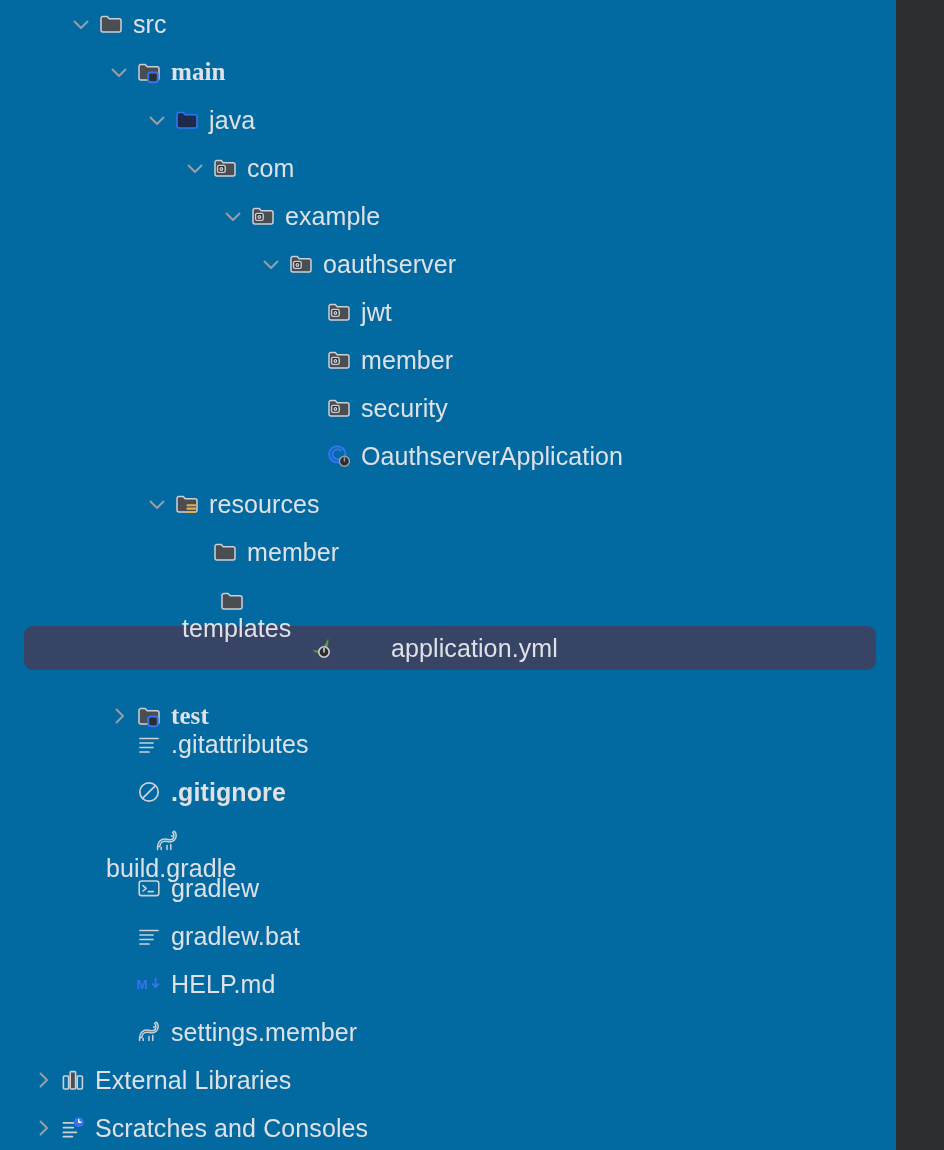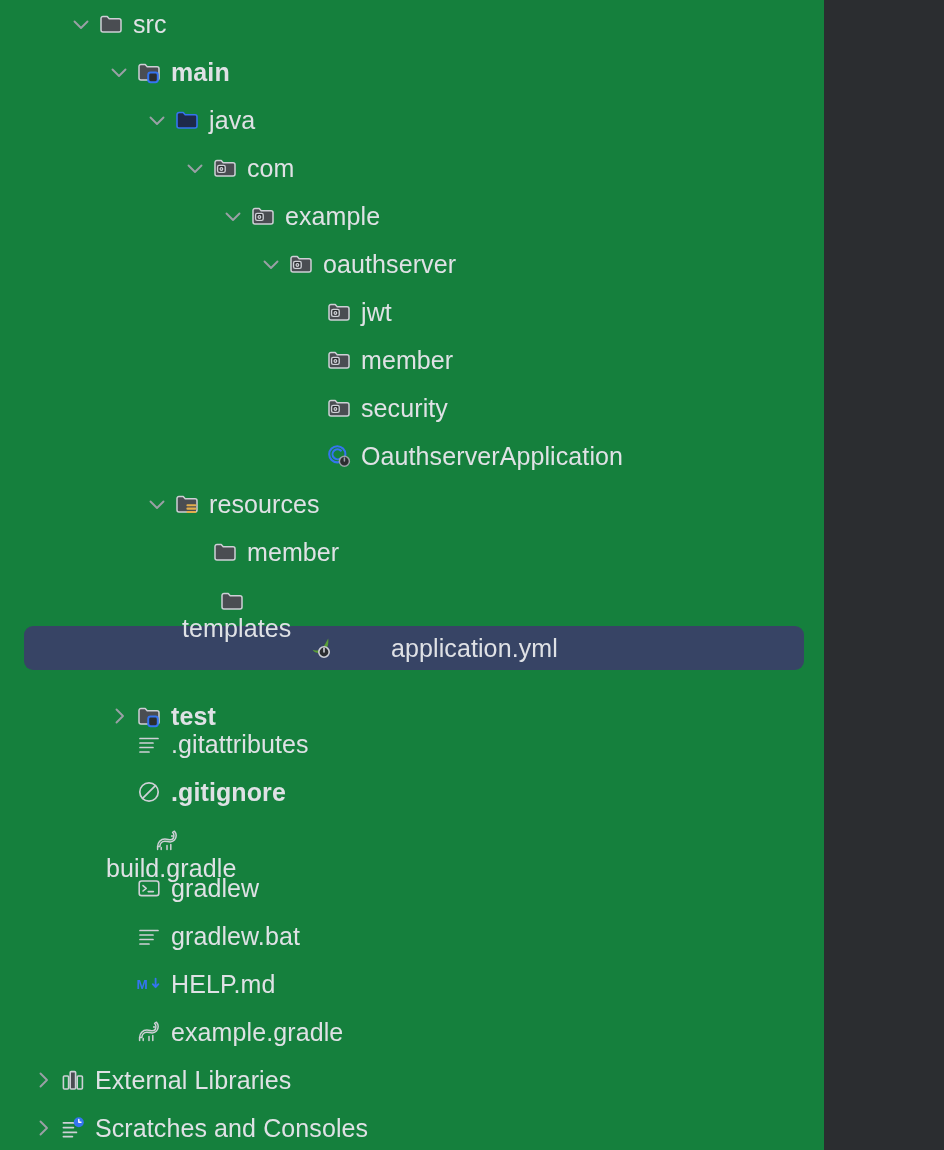--- a/index.html
+++ b/index.html
@@ -9,23 +9,23 @@
   }
   body {
     width: 944px;
     height: 1150px;
     overflow: hidden;
     font-family: "Liberation Sans", "DejaVu Sans", sans-serif;
     -webkit-font-smoothing: antialiased;
   }
   #tree {
     position: relative;
-    width: 824px;
+    width: 896px;
     height: 1150px;
-    background: #15803d;
+    background: #0369a1;
   }
   .row {
     position: relative;
     height: 48px;
     display: flex;
     align-items: center;
     box-sizing: border-box;
   }
   .row .selbg {
     position: absolute;
@@ -64,21 +64,21 @@
     justify-content: center;
   }
   .ico svg { display: block; }
   .lbl {
     color: #dfe1e5;
     font-size: 25px;
     line-height: 28px;
     letter-spacing: 0.1px;
     white-space: nowrap;
   }
-  .lbl.bold { font-weight: bold; }
+  .lbl.bold { font-weight: bold; font-family: Liberation Serif, serif; }
   .gap4 { width: 4px; flex: 0 0 4px; }
 </style>
 </head>
 <body>
 
 <div id="tree">
     <div class="row">
       <div class="selbg"></div>
       <div class="rowinner" style="margin-left: 68px;">
         <span class="chev">
@@ -482,21 +482,21 @@
           </svg>
         </span>
         <span class="gap4"></span>
         <span class="ico">
           <svg xmlns="http://www.w3.org/2000/svg" width="26" height="26" viewBox="0 0 26 26">
             <path d="M3.6 18.6 c0-4.1 3.1-7.6 7.3-7.6 c2.3 0 3.9 0.7 5.4 0.7 c2.3 0 3.6-1.9 3.6-4.2 c0-1.3-0.5-2.4-1.3-3.1 l1.9-1.2 c1.1 1.1 1.7 2.7 1.7 4.4 c0 3.6-2.6 6.3-6.1 6.3 c-1.8 0-3.3-0.7-5.2-0.7 c-2.9 0-5.0 2.3-5.0 5.4 z" fill="none" stroke="#ced0d6" stroke-width="1.5" stroke-linejoin="round"></path>
             <path d="M3.6 18.6 v3.0 M7.2 19.6 v2.0 M13.0 17.6 v4.0 M16.8 16.4 v5.2" stroke="#ced0d6" stroke-width="1.5" stroke-linecap="round"></path>
             <circle cx="18.0" cy="8.0" r="1.0" fill="#ced0d6"></circle>
           </svg>
         </span>
-        <span class="lbl">example.gradle</span>
+        <span class="lbl">settings.member</span>
       </div>
     </div>
     <div class="row">
       <div class="selbg"></div>
       <div class="rowinner" style="margin-left: 30px;">
         <span class="chev">
           <svg xmlns="http://www.w3.org/2000/svg" width="26" height="26" viewBox="0 0 26 26">
             <path d="M10.5 6.5 L17 13 L10.5 19.5" fill="none" stroke="#9aa0a6" stroke-width="1.9" stroke-linecap="round" stroke-linejoin="round"></path>
           </svg>
         </span>

